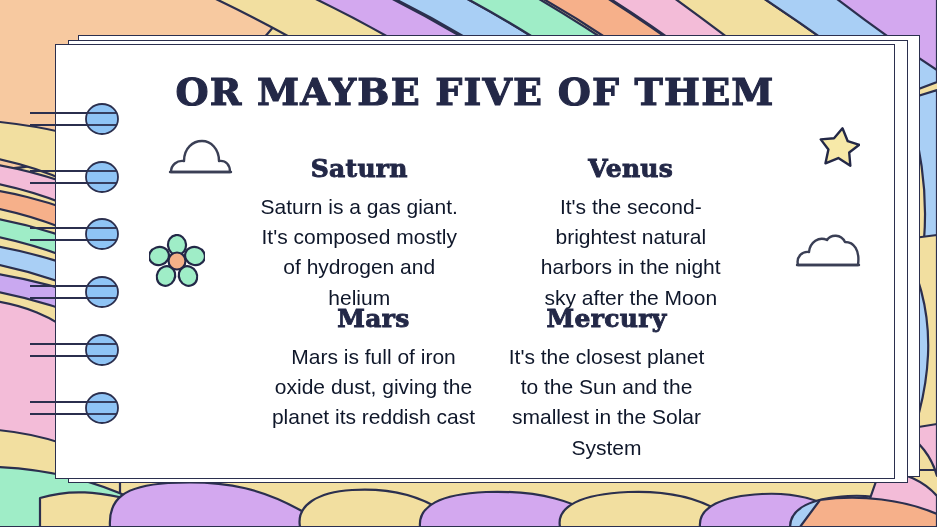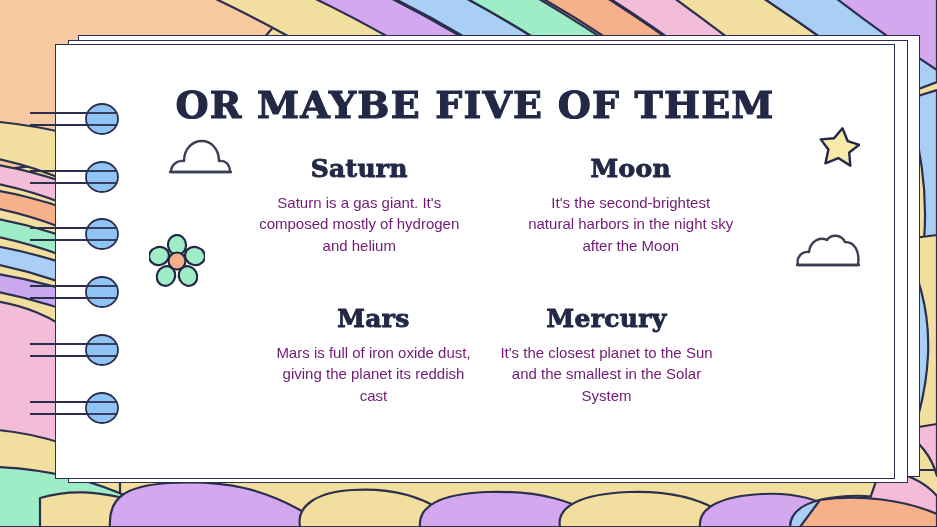--- a/index.html
+++ b/index.html
@@ -57,21 +57,21 @@
   
   .card-content {
     position: absolute;
     left: 55px; top: 44px;
     width: 840px; height: 435px;
     box-sizing: border-box;
   }
 
   .slide-title {
     position: absolute;
-    left: 0; top: 42px;
+    left: 0; top: 29px;
     width: 840px;
     text-align: center;
     color: #232847;
     font-family: "DejaVu Serif", serif;
     font-weight: bold;
     font-size: 38px;
     letter-spacing: 1.2px;
     line-height: 1;
     text-transform: uppercase;
     -webkit-text-stroke: 1.1px #232847;
@@ -104,23 +104,23 @@
     color: #232847;
     font-family: "DejaVu Serif", serif;
     font-weight: bold;
     font-size: 25px;
     line-height: 1.1;
     margin: 0 0 9px 0;
     letter-spacing: 0.3px;
     -webkit-text-stroke: 0.9px #232847;
   }
   .planet-desc {
-    color: #701a75;
+    color: #0f172a;
     font-family: "Liberation Sans", sans-serif;
-    font-size: 15px;
+    font-size: 21px;
     line-height: 1.45;
     margin: 0;
   }
 
   
   .doodle { position: absolute; }
   .doodle-cloud-left  { left: 166px; top: 138px; }
   .doodle-flower      { left: 149px; top: 234px; }
   .doodle-star        { left: 818px; top: 125px; }
   .doodle-cloud-right { left: 793px; top: 232px; }
@@ -256,21 +256,21 @@
     <div class="slide-title">OR MAYBE FIVE OF THEM</div>
 
     <div class="row row-top">
 
       <div class="planet">
         <p class="planet-name">Saturn</p>
         <p class="planet-desc">Saturn is a gas giant. It's composed mostly of hydrogen and helium</p>
       </div>
 
       <div class="planet">
-        <p class="planet-name">Moon</p>
+        <p class="planet-name">Venus</p>
         <p class="planet-desc">It's the second-brightest natural harbors in the night sky after the Moon</p>
       </div>
 
     </div>
 
     <div class="row row-bottom">
 
       <div class="planet">
         <p class="planet-name">Mars</p>
         <p class="planet-desc">Mars is full of iron oxide dust, giving the planet its reddish cast</p>

